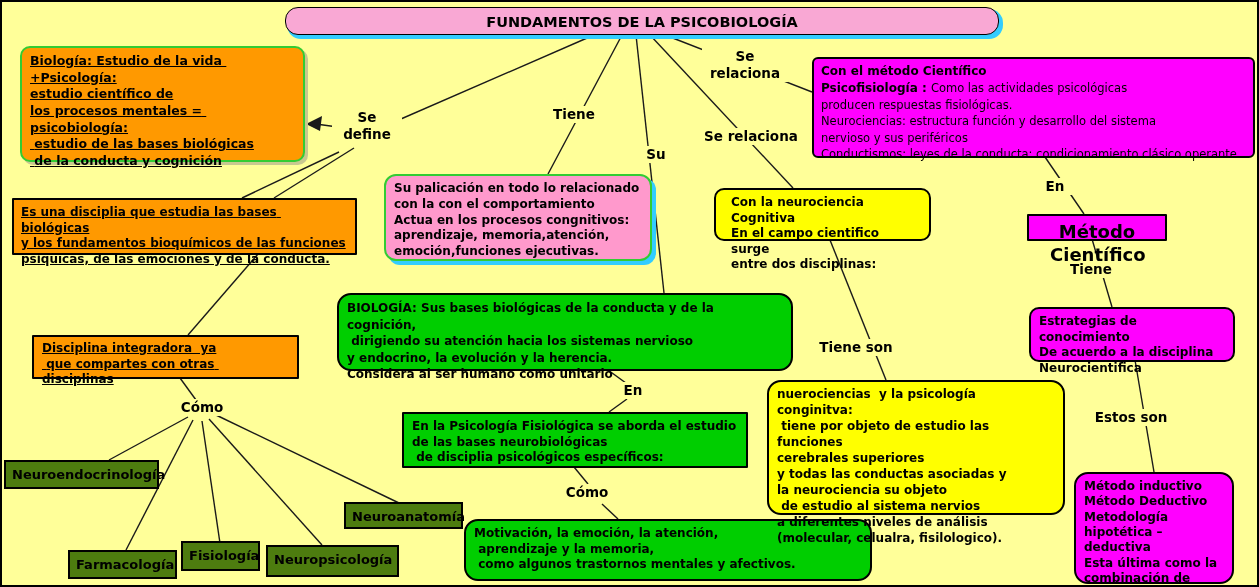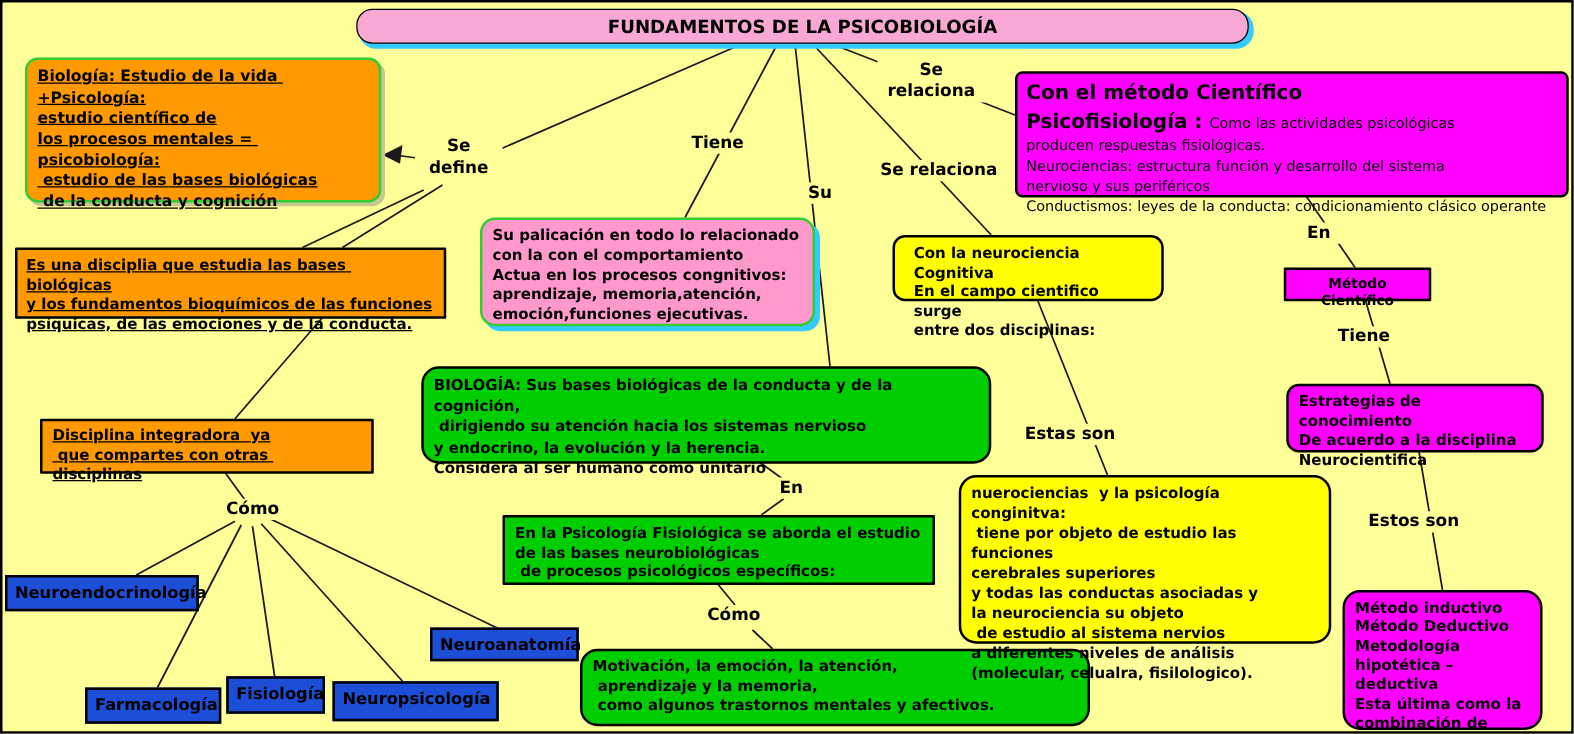--- a/index.html
+++ b/index.html
@@ -18,40 +18,40 @@
   .lbl{
     position:absolute;z-index:2;background:#FFFF99;
     font-weight:bold;font-size:13.5px;line-height:1.25;
     text-align:center;white-space:pre-wrap;padding:0 2px;
   }
   .orange{background:#FF9900;text-decoration:underline;}
   .pinkbox{background:#FF99CC;}
   .magenta{background:#FF00FF;}
   .yellowbox{background:#FFFF00;}
   .greenbox{background:#00CE00;}
-  .cyanbox{background:#1d4ed8;text-align:center;font-size:13px;padding:5px 6px;border-radius:0;}
+  .cyanbox{background:#4d7c0f;text-align:center;font-size:13px;padding:5px 6px;border-radius:0;}
   .greenborder{border-color:#33CC33;}
   .cyanshadow{box-shadow:4px 4px 0 #33CCFF;}
   .titlebox{
     left:283px;top:5px;width:714px;height:28px;
     text-align:center;font-size:14.5px;padding-top:5px;
     border-radius:13px;border-width:1.5px;
     background:#f9a8d4;box-shadow:3px 3px 0 1px #33CCFF;
   }
   .def{left:18px;top:44px;width:285px;height:116px;border-radius:10px;box-shadow:3px 3px 0 #c8c890;font-size:12.5px;line-height:1.33;}
   .disc{left:10px;top:196px;width:345px;height:57px;padding:5px 7px;}
   .aplic{left:382px;top:172px;width:268px;height:87px;border-radius:12px;line-height:1.32;}
   .mcinfo{left:810px;top:55px;width:443px;height:101px;border-radius:6px;font-weight:normal;font-size:11.5px;line-height:1.42;padding:4px 7px;}
-  .mcinfo .b{font-weight:bold;font-size:16px;}
+  .mcinfo .b{font-weight:bold;font-size:12px;}
   .ncog{left:712px;top:186px;width:217px;height:53px;border-radius:10px;padding-left:15px;}
   .bio{left:335px;top:291px;width:456px;height:78px;border-radius:14px;line-height:1.38;}
   .psfis{left:400px;top:410px;width:346px;height:56px;}
   .motiv{left:462px;top:517px;width:408px;height:62px;border-radius:14px;}
   .npsy{left:765px;top:378px;width:298px;height:135px;border-radius:14px;line-height:1.33;}
-  .mc{left:1025px;top:212px;width:118px;height:27px;text-align:center;font-size:11px;padding:4px 21px;}
+  .mc{left:1025px;top:212px;width:140px;height:27px;text-align:center;font-size:18px;padding:4px 21px;}
   .estrat{left:1027px;top:305px;width:206px;height:55px;border-radius:10px;}
   .metodos{left:1072px;top:470px;width:160px;height:112px;border-radius:14px;line-height:1.28;}
   .dint{left:30px;top:333px;width:267px;height:44px;padding:4px 8px;}
   .neuroendo{left:2px;top:458px;width:155px;height:29px;}
   .neuroanat{left:342px;top:500px;width:119px;height:27px;}
   .farma{left:66px;top:548px;width:109px;height:29px;text-align:center;}
   .fisio{left:179px;top:539px;width:79px;height:30px;}
   .neuropsi{left:264px;top:543px;width:133px;height:32px;}
   .l-sedefine{left:330px;top:107px;width:66px;}
   .l-tienetop{left:545px;top:104px;width:50px;}
@@ -127,21 +127,21 @@
 En el campo cientifico surge
 entre dos disciplinas:</div>
 
   <div class="box greenbox bio">BIOLOGÍA: Sus bases biológicas de la conducta y de la cognición,
  dirigiendo su atención hacia los sistemas nervioso
 y endocrino, la evolución y la herencia.
 Considera al ser humano como unitario</div>
 
   <div class="box greenbox psfis">En la Psicología Fisiológica se aborda el estudio
 de las bases neurobiológicas
- de procesos psicológicos específicos:</div>
+ de disciplia psicológicos específicos:</div>
 
   <div class="box greenbox motiv">Motivación, la emoción, la atención,
  aprendizaje y la memoria,
  como algunos trastornos mentales y afectivos.</div>
 
   <div class="box yellowbox npsy">nuerociencias  y la psicología conginitva:
  tiene por objeto de estudio las funciones
 cerebrales superiores
 y todas las conductas asociadas y
 la neurociencia su objeto
@@ -174,19 +174,19 @@
 
   <div class="lbl l-sedefine">Se
 define</div>
   <div class="lbl l-tienetop">Tiene</div>
   <div class="lbl l-su">Su</div>
   <div class="lbl l-serel1">Se
 relaciona</div>
   <div class="lbl l-serel2">Se relaciona</div>
   <div class="lbl l-enright">En</div>
   <div class="lbl l-tieneright">Tiene</div>
-  <div class="lbl l-estasson">Estas son</div>
+  <div class="lbl l-estasson">Tiene son</div>
   <div class="lbl l-estosson">Estos son</div>
   <div class="lbl l-encenter">En</div>
   <div class="lbl l-comoleft">Cómo</div>
   <div class="lbl l-comocenter">Cómo</div>
 
 </div>
 
 </body></html>

